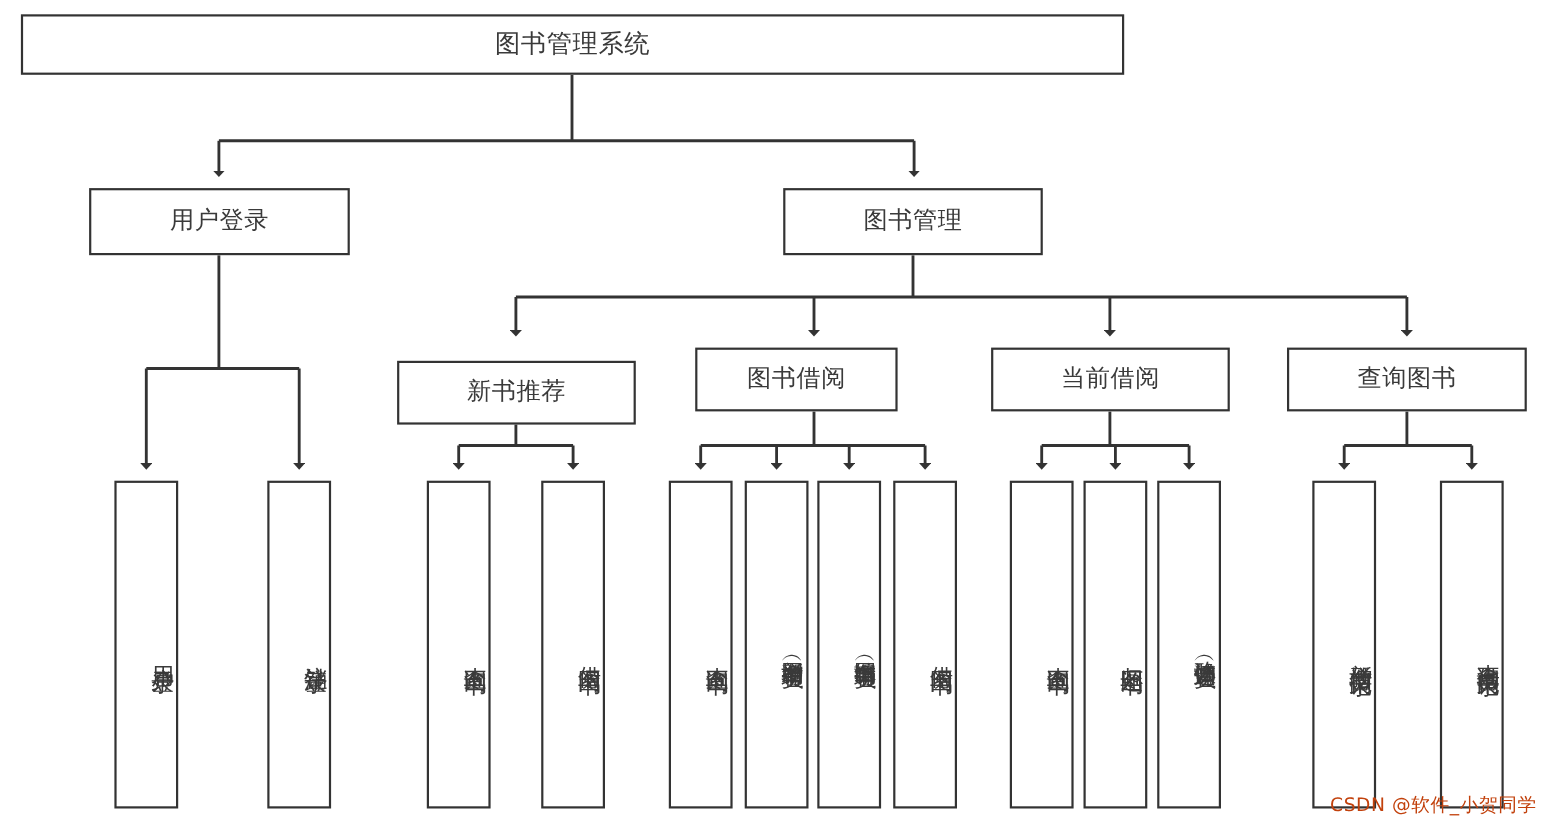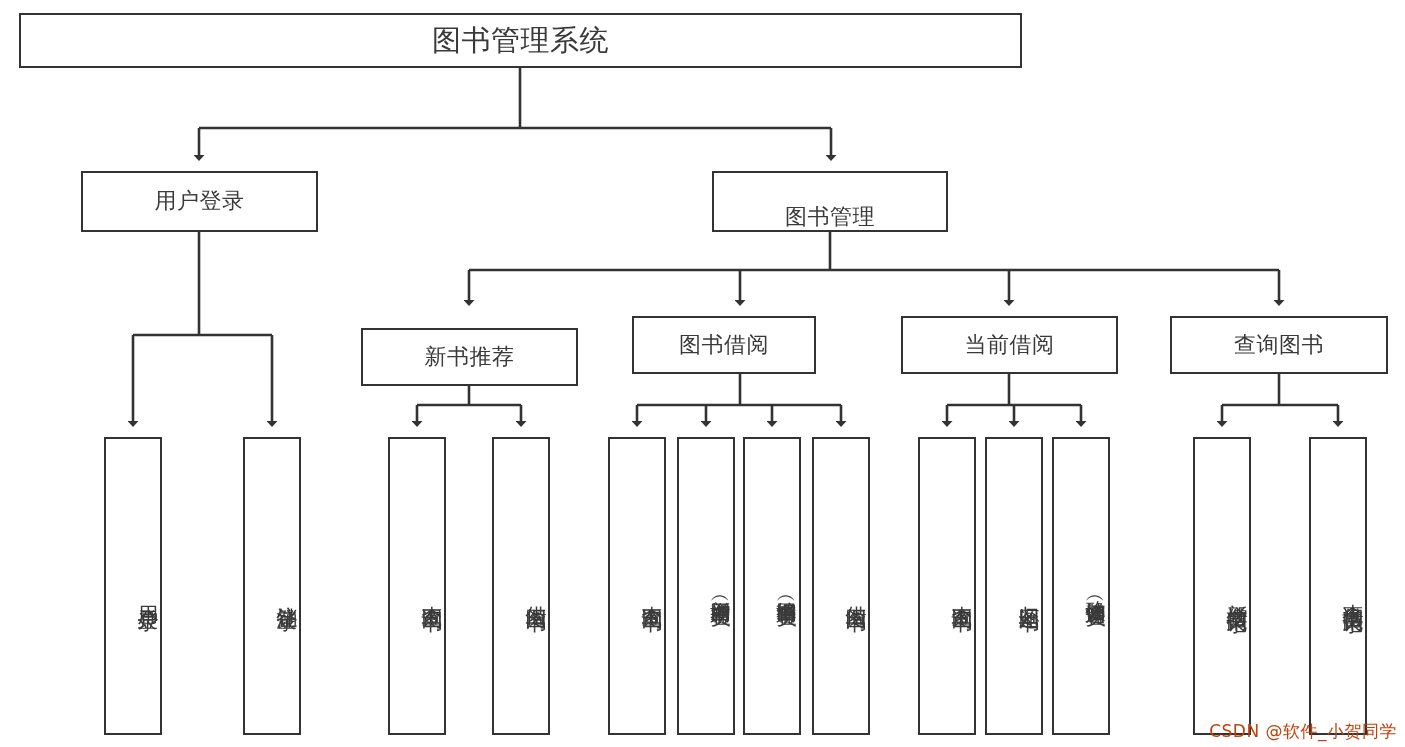--- a/index.html
+++ b/index.html
@@ -34,21 +34,21 @@
     align-items: center;
     justify-content: center;
     color: #3a3a3a;
     letter-spacing: 0.5px;
   }
   .node.h {
     font-size: 22px;
     line-height: 1.2;
   }
   .node.root {
-    font-size: 29px;
+    font-size: 23px;
     text-align: center;
   }
   .node.v {
     writing-mode: vertical-rl;
     text-orientation: upright;
     align-items: flex-start;
     justify-content: center;
     padding-top: 14px;
     font-size: 21px;
     line-height: 1.22;
@@ -128,21 +128,21 @@
     </g>
   </svg>
 
   <div class="node h root" style="left:19px; top:13px; width:1003px; height:55px;">
     <span class="node-label">图书管理系统</span>
   </div>
 
   <div class="node h" style="left:81px; top:171px; width:237px; height:61px;">
     <span class="node-label">用户登录</span>
   </div>
-  <div class="node h" style="left:712px; top:171px; width:236px; height:61px;align-items:flex-end;">
+  <div class="node h" style="left:712px; top:171px; width:236px; height:61px;">
     <span class="node-label">图书管理</span>
   </div>
 
   <div class="node h" style="left:361px; top:328px; width:217px; height:58px;">
     <span class="node-label">新书推荐</span>
   </div>
   <div class="node h" style="left:632px; top:316px; width:184px; height:58px;text-align:center;">
     <span class="node-label">图书借阅</span>
   </div>
   <div class="node h" style="left:901px; top:316px; width:217px; height:58px;">

